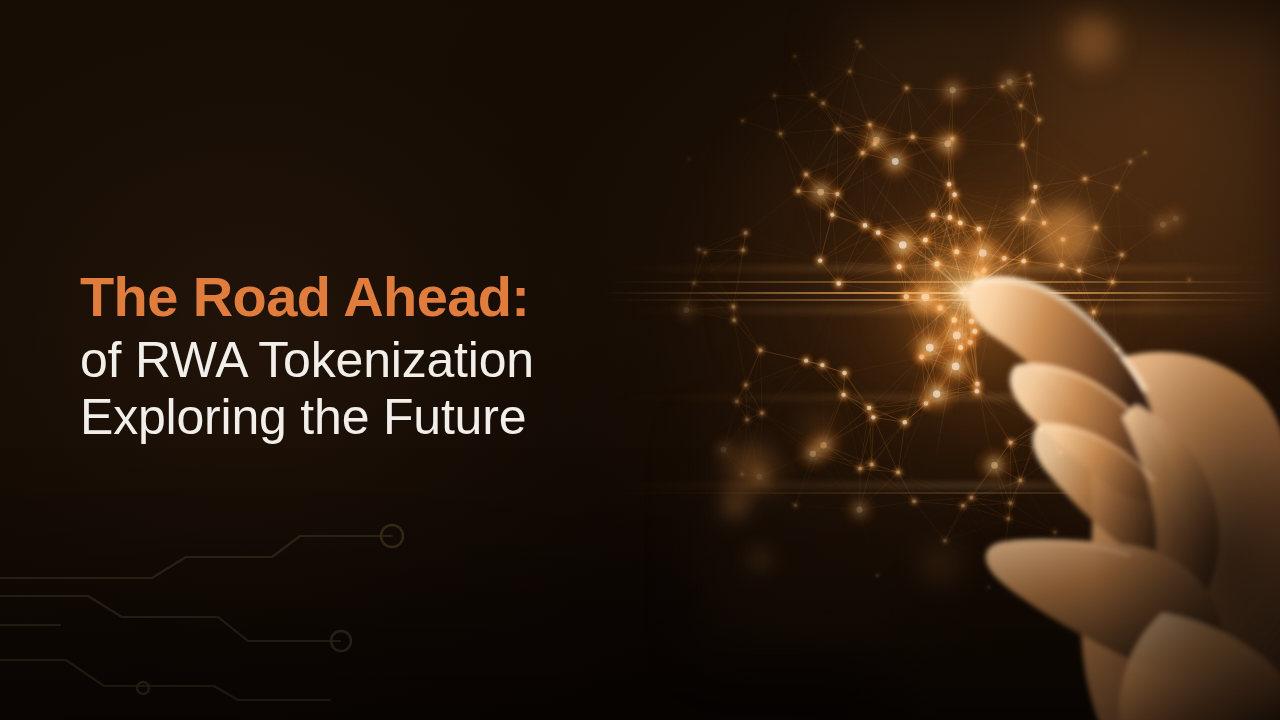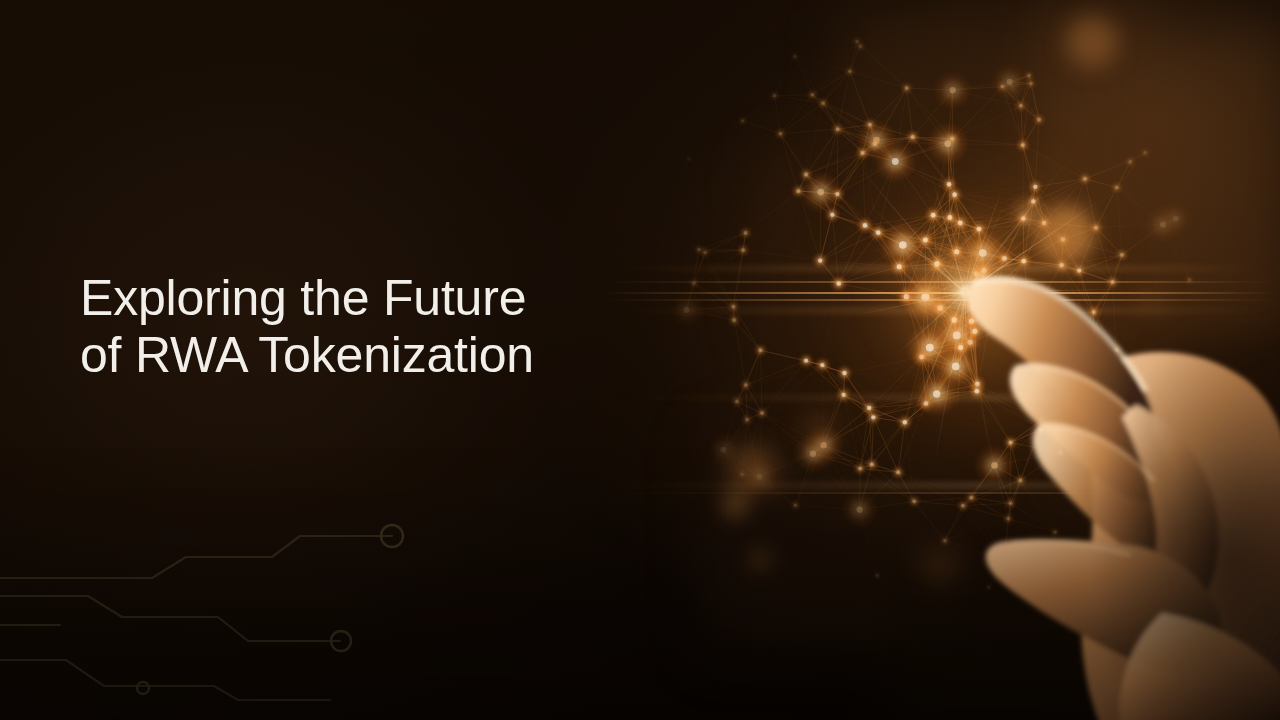--- a/index.html
+++ b/index.html
@@ -1675,19 +1675,20 @@
       <path d="M44 28 C80 18 116 30 146 54 C176 78 200 108 216 136" stroke="#fff2da" stroke-width="5" fill="none" opacity=".75" filter="url(#softHand)"></path>
       <path d="M92 112 C132 108 172 128 202 158" stroke="#ffe0ba" stroke-width="3.5" fill="none" opacity=".5" filter="url(#softHand)"></path>
       <path d="M118 172 C156 170 196 194 224 226" stroke="#ffdcb2" stroke-width="3" fill="none" opacity=".4" filter="url(#softHand)"></path>
       <path d="M82 288 C124 284 166 290 200 300" stroke="#f6cfa2" stroke-width="3" fill="none" opacity=".35" filter="url(#softHand)"></path>
     </svg>
   </div>
 
   <div class="layer" id="bottom-fade"></div>
 
   <div id="text-block">
+    <h1 id="headline">The Road Ahead:</h1>
     <div id="subhead">
+      <span class="line">of RWA Tokenization</span>
       <span class="line">Exploring the Future</span>
-      <span class="line">of RWA Tokenization</span>
     </div>
   </div>
 
 </div>
 
 </body></html>

